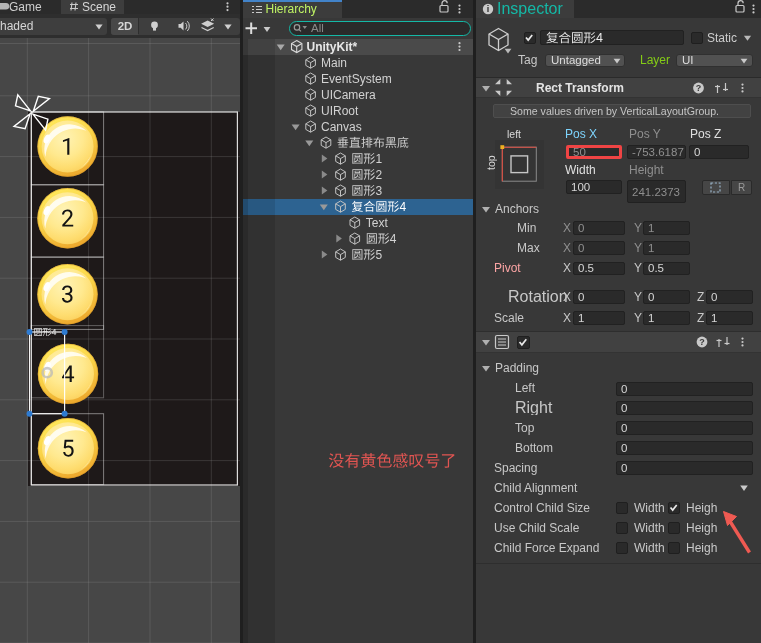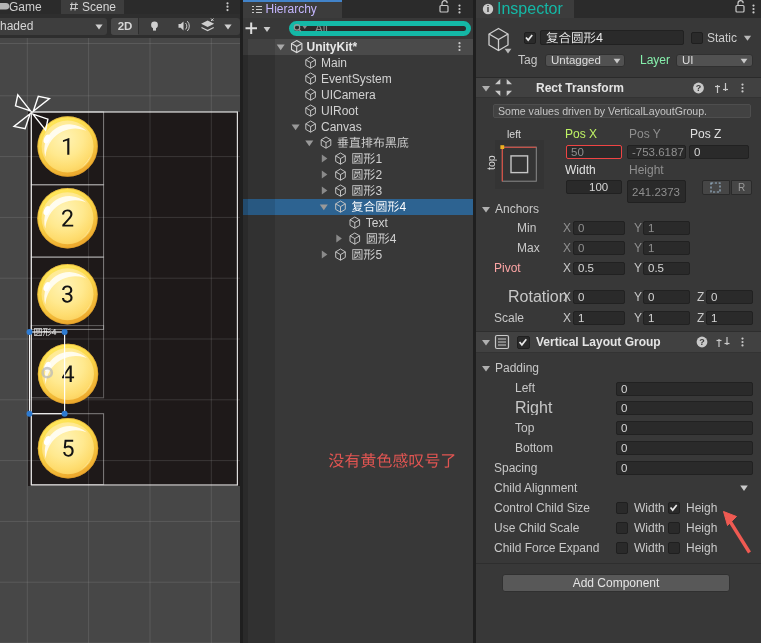--- a/index.html
+++ b/index.html
@@ -19,55 +19,55 @@
     <div style="left:111px;top:17.5px;width:129px;height:17px;background:#3e3e3e;border-radius:3px"></div>
     <div style="left:111px;top:17.5px;width:27px;height:17px;background:#484848;border-radius:3px 0 0 3px"></div>
     <div style="left:138px;top:18px;width:1px;height:16px;background:#2e2e2e"></div>
     <div style="left:113px;top:18px;width:24px;height:16px;display:flex;align-items:center;font-size:11.5px;color:#d6d6d6;justify-content:center;font-weight:bold">2D</div>
     <div style="left:0px;top:38px;width:240px;height:605px;background:#474747"></div>
     <div style="left:28px;top:112px;width:212px;height:374px;background:#1e1919"></div>
     <div style="left:240px;top:0px;width:2.5px;height:643px;background:#1f1f1f"></div>
     <div style="left:472.5px;top:0px;width:3.5px;height:643px;background:#1f1f1f"></div>
     <div style="left:242.5px;top:0px;width:230px;height:18px;background:#2b2b2b"></div>
     <div style="left:242.5px;top:0px;width:99px;height:18px;background:#3c3c3c;border-top:2px solid #4283c9"></div>
-    <div style="left:265.5px;top:1px;width:70px;height:16px;display:flex;align-items:center;font-size:12px;color:#c4b5fd">Hierarchy</div>
+    <div style="left:265.5px;top:1px;width:70px;height:16px;display:flex;align-items:center;font-size:12px;color:#bef264">Hierarchy</div>
     <div style="left:242.5px;top:18px;width:230px;height:20.6px;background:#383838"></div>
-    <div style="left:289px;top:21px;width:182px;height:14.5px;background:#2a2a2a;border:5px solid #14b8a6;border-radius:8px;display:flex;align-items:center;color:#8a8a8a;font-size:11.5px;padding-left:21px">All</div>
+    <div style="left:289px;top:21px;width:182px;height:14.5px;background:#2a2a2a;border:1px solid #14b8a6;border-radius:8px;display:flex;align-items:center;color:#8a8a8a;font-size:11.5px;padding-left:21px">All</div>
     <div style="left:242.5px;top:38.6px;width:230px;height:604.4px;background:#383838"></div>
     <div style="left:242.5px;top:198.6px;width:230px;height:16px;background:#2d6391"></div>
     <div style="left:242.5px;top:38.6px;width:230px;height:16px;background:#4a4a4a"></div>
     <div style="left:242.5px;top:38.6px;width:32.8px;height:604.4px;background:rgba(0,0,0,0.11)"></div>
     <div style="left:242.5px;top:38.6px;width:5.5px;height:604.4px;background:rgba(0,0,0,0.14)"></div>
     <div style="left:476px;top:0px;width:285px;height:18px;background:#2b2b2b"></div>
     <div style="left:476px;top:0px;width:98px;height:18px;background:#3c3c3c"></div>
     <div style="left:497px;top:1px;width:70px;height:16px;display:flex;align-items:center;font-size:16px;color:#14b8a6">Inspector</div>
     <div style="left:476px;top:18px;width:285px;height:59.5px;background:#383838"></div>
     <div style="left:523.5px;top:31.5px;width:12px;height:12px;background:#2a2a2a;border:1px solid #1f1f1f;border-radius:2px"></div>
     <div style="left:540px;top:29.8px;width:144px;height:15.5px;background:#2a2a2a;border:1px solid #212121;border-radius:2px"></div>
     <div style="left:691px;top:31.5px;width:12px;height:12px;background:#2a2a2a;border:1px solid #1f1f1f;border-radius:2px"></div>
     <div style="left:707px;top:30px;width:40px;height:16px;display:flex;align-items:center;font-size:12px;color:#cdcdcd">Static</div>
     <div style="left:518px;top:52.5px;width:30px;height:15px;display:flex;align-items:center;font-size:12px;color:#c8c8c8">Tag</div>
     <div style="left:545px;top:53.5px;width:80px;height:13.5px;background:#515151;border:1px solid #303030;border-radius:3px;display:flex;align-items:center;padding-left:5px;font-size:11.5px;color:#dddddd">Untagged</div>
-    <div style="left:640px;top:52.5px;width:40px;height:15px;display:flex;align-items:center;font-size:12px;color:#86efac">Layer</div>
+    <div style="left:640px;top:52.5px;width:40px;height:15px;display:flex;align-items:center;font-size:12px;color:#84cc16">Layer</div>
     <div style="left:676px;top:53.5px;width:77px;height:13.5px;background:#515151;border:1px solid #303030;border-radius:3px;display:flex;align-items:center;padding-left:5px;font-size:11.5px;color:#dddddd">UI</div>
     <div style="left:476px;top:77px;width:285px;height:1px;background:#2a2a2a"></div>
     <div style="left:476px;top:78px;width:285px;height:19.5px;background:#414141;border-bottom:1px solid #333333"></div>
     <div style="left:536px;top:80px;width:120px;height:16px;display:flex;align-items:center;font-size:12px;color:#e4e4e4;font-weight:bold">Rect Transform</div>
-    <div style="left:493px;top:103.5px;width:258px;height:14px;background:#424242;border:1px solid #4e4e4e;border-radius:2px;display:flex;align-items:center;padding-left:4px;font-size:10.6px;color:#c5c5c5">Some values driven by VerticalLayoutGroup.</div>
+    <div style="left:493px;top:103.5px;width:258px;height:14px;background:#424242;border:1px solid #4e4e4e;border-radius:2px;display:flex;align-items:center;padding-left:16px;font-size:10.6px;color:#c5c5c5">Some values driven by VerticalLayoutGroup.</div>
     <div style="left:507px;top:127px;width:30px;height:14px;display:flex;align-items:center;font-size:10.5px;color:#dadada">left</div>
     <div style="left:495px;top:139.6px;width:49px;height:49px;background:#343434"></div>
-    <div style="left:565px;top:127px;width:50px;height:14px;display:flex;align-items:center;font-size:12px;color:#bef264">Pos X</div>
+    <div style="left:565px;top:127px;width:50px;height:14px;display:flex;align-items:center;font-size:12px;color:#7dd3fc">Pos X</div>
     <div style="left:629px;top:127px;width:50px;height:14px;display:flex;align-items:center;font-size:12px;color:#8f8f8f">Pos Y</div>
     <div style="left:690px;top:127px;width:50px;height:14px;display:flex;align-items:center;font-size:12px;color:#e0e0e0">Pos Z</div>
-    <div style="left:566px;top:145px;width:56px;height:13.5px;background:#2a2a2a;border:1px solid #ef4444;border-radius:2px;display:flex;align-items:center;padding-left:4px;font-size:11.5px;color:#8f8f8f">50</div>
+    <div style="left:566px;top:145px;width:56px;height:13.5px;background:#2a2a2a;border:3px solid #ef4444;border-radius:2px;display:flex;align-items:center;padding-left:4px;font-size:11.5px;color:#8f8f8f">50</div>
     <div style="left:627px;top:145px;width:59px;height:13.5px;background:#2a2a2a;border:1px solid #212121;border-radius:2px;display:flex;align-items:center;padding-left:4px;font-size:11.5px;color:#8f8f8f">-753.6187</div>
     <div style="left:689px;top:145px;width:60px;height:13.5px;background:#2a2a2a;border:1px solid #212121;border-radius:2px;display:flex;align-items:center;padding-left:4px;font-size:11.5px;color:#d6d6d6">0</div>
     <div style="left:565px;top:162.5px;width:50px;height:14px;display:flex;align-items:center;font-size:12px;color:#e0e0e0">Width</div>
     <div style="left:629px;top:162.5px;width:50px;height:14px;display:flex;align-items:center;font-size:12px;color:#8f8f8f">Height</div>
-    <div style="left:566px;top:180px;width:56px;height:13.5px;background:#2a2a2a;border:1px solid #212121;border-radius:2px;display:flex;align-items:center;padding-left:22px;font-size:11.5px;color:#d6d6d6">100</div>
+    <div style="left:566px;top:180px;width:56px;height:13.5px;background:#2a2a2a;border:1px solid #212121;border-radius:2px;display:flex;align-items:center;padding-left:4px;font-size:11.5px;color:#d6d6d6">100</div>
     <div style="left:627px;top:180px;width:59px;height:23px;background:#2a2a2a;border:1px solid #212121;border-radius:2px;display:flex;align-items:center;padding-left:4px;font-size:11.5px;color:#8f8f8f">241.2373</div>
     <div style="left:702px;top:180px;width:28px;height:15px;background:#464646;border:1px solid #2a2a2a;border-radius:2px 0 0 2px"></div>
     <div style="left:731px;top:180px;width:21px;height:15px;background:#464646;border:1px solid #2a2a2a;border-radius:0 2px 2px 0;display:flex;align-items:center;justify-content:center;font-size:10px;color:#9a9a9a">R</div>
     <div style="left:495px;top:202px;width:60px;height:14px;display:flex;align-items:center;font-size:12px;color:#c8c8c8">Anchors</div>
     <div style="left:517px;top:220.5px;width:70px;height:14px;display:flex;align-items:center;font-size:12px;color:#c8c8c8">Min</div>
     <div style="left:563px;top:220.5px;width:10px;height:14px;display:flex;align-items:center;font-size:12px;color:#8f8f8f">X</div>
     <div style="left:573px;top:221.0px;width:52px;height:13.5px;background:#2a2a2a;border:1px solid #212121;border-radius:2px;display:flex;align-items:center;padding-left:4px;font-size:11.5px;color:#8f8f8f">0</div>
     <div style="left:634px;top:220.5px;width:10px;height:14px;display:flex;align-items:center;font-size:12px;color:#8f8f8f">Y</div>
     <div style="left:643px;top:221.0px;width:47px;height:13.5px;background:#2a2a2a;border:1px solid #212121;border-radius:2px;display:flex;align-items:center;padding-left:4px;font-size:11.5px;color:#8f8f8f">1</div>
     <div style="left:517px;top:240.5px;width:70px;height:14px;display:flex;align-items:center;font-size:12px;color:#c8c8c8">Max</div>
@@ -89,21 +89,20 @@
     <div style="left:706px;top:290.0px;width:47px;height:13.5px;background:#2a2a2a;border:1px solid #212121;border-radius:2px;display:flex;align-items:center;padding-left:4px;font-size:11.5px;color:#d6d6d6">0</div>
     <div style="left:494px;top:310.5px;width:70px;height:14px;display:flex;align-items:center;font-size:12px;color:#c8c8c8">Scale</div>
     <div style="left:563px;top:310.5px;width:10px;height:14px;display:flex;align-items:center;font-size:12px;color:#c8c8c8">X</div>
     <div style="left:573px;top:311.0px;width:52px;height:13.5px;background:#2a2a2a;border:1px solid #212121;border-radius:2px;display:flex;align-items:center;padding-left:4px;font-size:11.5px;color:#d6d6d6">1</div>
     <div style="left:634px;top:310.5px;width:10px;height:14px;display:flex;align-items:center;font-size:12px;color:#c8c8c8">Y</div>
     <div style="left:643px;top:311.0px;width:47px;height:13.5px;background:#2a2a2a;border:1px solid #212121;border-radius:2px;display:flex;align-items:center;padding-left:4px;font-size:11.5px;color:#d6d6d6">1</div>
     <div style="left:697px;top:310.5px;width:10px;height:14px;display:flex;align-items:center;font-size:12px;color:#c8c8c8">Z</div>
     <div style="left:706px;top:311.0px;width:47px;height:13.5px;background:#2a2a2a;border:1px solid #212121;border-radius:2px;display:flex;align-items:center;padding-left:4px;font-size:11.5px;color:#d6d6d6">1</div>
     <div style="left:476px;top:330.5px;width:285px;height:22px;background:#414141;border-top:1px solid #2e2e2e;border-bottom:1px solid #333333"></div>
     <div style="left:516.5px;top:335.5px;width:13px;height:13px;background:#2a2a2a;border:1px solid #1f1f1f;border-radius:2px"></div>
-    <div style="left:536px;top:334px;width:170px;height:16px;display:flex;align-items:center;font-size:12px;color:#e4e4e4;font-weight:bold">Vertical Layout Group</div>
     <div style="left:495px;top:361px;width:70px;height:14px;display:flex;align-items:center;font-size:12px;color:#c8c8c8">Padding</div>
     <div style="left:515px;top:381px;width:120px;height:14px;display:flex;align-items:center;font-size:12px;color:#c8c8c8">Left</div>
     <div style="left:616px;top:381.5px;width:137px;height:14px;background:#2a2a2a;border:1px solid #212121;border-radius:2px;display:flex;align-items:center;padding-left:4px;font-size:11.5px;color:#d6d6d6">0</div>
     <div style="left:515px;top:400.5px;width:120px;height:14px;display:flex;align-items:center;font-size:16px;color:#c8c8c8">Right</div>
     <div style="left:616px;top:401.0px;width:137px;height:14px;background:#2a2a2a;border:1px solid #212121;border-radius:2px;display:flex;align-items:center;padding-left:4px;font-size:11.5px;color:#d6d6d6">0</div>
     <div style="left:515px;top:420.5px;width:120px;height:14px;display:flex;align-items:center;font-size:12px;color:#c8c8c8">Top</div>
     <div style="left:616px;top:421.0px;width:137px;height:14px;background:#2a2a2a;border:1px solid #212121;border-radius:2px;display:flex;align-items:center;padding-left:4px;font-size:11.5px;color:#d6d6d6">0</div>
     <div style="left:515px;top:440.5px;width:120px;height:14px;display:flex;align-items:center;font-size:12px;color:#c8c8c8">Bottom</div>
     <div style="left:616px;top:441.0px;width:137px;height:14px;background:#2a2a2a;border:1px solid #212121;border-radius:2px;display:flex;align-items:center;padding-left:4px;font-size:11.5px;color:#d6d6d6">0</div>
     <div style="left:494px;top:460.5px;width:120px;height:14px;display:flex;align-items:center;font-size:12px;color:#c8c8c8">Spacing</div>
@@ -118,21 +117,20 @@
     <div style="left:616px;top:521.5px;width:12px;height:12px;background:#2a2a2a;border:1px solid #1f1f1f;border-radius:2px"></div>
     <div style="left:634px;top:520.5px;width:40px;height:14px;display:flex;align-items:center;font-size:12px;color:#c8c8c8">Width</div>
     <div style="left:668px;top:521.5px;width:12px;height:12px;background:#2a2a2a;border:1px solid #1f1f1f;border-radius:2px"></div>
     <div style="left:686px;top:520.5px;width:34px;height:14px;display:flex;align-items:center;font-size:12px;color:#c8c8c8">Heigh</div>
     <div style="left:494px;top:540.5px;width:130px;height:14px;display:flex;align-items:center;font-size:12px;color:#c8c8c8">Child Force Expand</div>
     <div style="left:616px;top:541.5px;width:12px;height:12px;background:#2a2a2a;border:1px solid #1f1f1f;border-radius:2px"></div>
     <div style="left:634px;top:540.5px;width:40px;height:14px;display:flex;align-items:center;font-size:12px;color:#c8c8c8">Width</div>
     <div style="left:668px;top:541.5px;width:12px;height:12px;background:#2a2a2a;border:1px solid #1f1f1f;border-radius:2px"></div>
     <div style="left:686px;top:540.5px;width:34px;height:14px;display:flex;align-items:center;font-size:12px;color:#c8c8c8">Heigh</div>
     <div style="left:476px;top:562.5px;width:285px;height:1px;background:#2e2e2e"></div>
-    <div style="left:502px;top:574px;width:228px;height:18px;background:#585858;border:1px solid #303030;border-radius:3px;display:flex;align-items:center;justify-content:center;font-size:12px;color:#e4e4e4">Add Component</div>
 <svg width="761" height="643" viewBox="0 0 761 643">
       <defs>
         <path id="g0" d="M821 -830C656 -795 367 -775 130 -767C137 -750 146 -720 148 -701C247 -704 356 -709 463 -716V-611H104V-541H225V-414H53V-343H225V-206H97V-135H463V-17H146V54H853V-17H541V-135H907V-206H782V-343H948V-414H782V-541H898V-611H541V-722C660 -733 771 -746 858 -764ZM463 -343V-206H302V-343ZM541 -343H703V-206H541ZM463 -414H302V-541H463ZM541 -414V-541H703V-414Z"></path>
         <path id="g1" d="M189 -606V-26H46V43H956V-26H818V-606H497L514 -686H925V-753H526L540 -833L457 -841L448 -753H75V-686H439L425 -606ZM262 -399H742V-319H262ZM262 -457V-542H742V-457ZM262 -261H742V-174H262ZM262 -26V-116H742V-26Z"></path>
         <path id="g2" d="M182 -840V-638H55V-568H182V-348L42 -311L57 -237L182 -274V-14C182 -1 177 3 164 4C154 4 115 4 74 3C83 22 93 53 96 72C158 72 196 70 221 58C245 47 254 27 254 -14V-295L373 -331L364 -399L254 -368V-568H362V-638H254V-840ZM380 -253V-184H550V79H623V-833H550V-669H401V-601H550V-461H404V-394H550V-253ZM715 -833V80H787V-181H962V-250H787V-394H941V-461H787V-601H950V-669H787V-833Z"></path>
         <path id="g3" d="M399 -841C385 -790 367 -738 346 -687H61V-614H313C246 -481 153 -358 31 -275C45 -259 65 -230 76 -211C130 -249 179 -294 222 -343V-13H297V-360H509V81H585V-360H811V-109C811 -95 806 -91 789 -90C773 -90 715 -89 651 -91C661 -72 673 -44 676 -23C762 -23 815 -23 846 -35C877 -47 886 -68 886 -108V-431H811H585V-566H509V-431H291C331 -489 366 -550 396 -614H941V-687H428C446 -732 462 -778 476 -823Z"></path>
         <path id="g4" d="M282 -696C311 -649 337 -586 346 -546L398 -567C390 -607 362 -667 332 -713ZM658 -714C641 -667 607 -598 581 -556L629 -536C656 -576 689 -638 717 -692ZM340 -90C351 -37 358 32 358 74L431 65C431 24 422 -44 410 -96ZM546 -88C568 -36 591 32 599 74L674 56C664 15 640 -52 616 -102ZM749 -92C797 -39 853 35 878 81L951 53C924 6 866 -66 818 -117ZM168 -117C144 -54 101 13 57 52L126 84C174 38 215 -34 240 -99ZM227 -739H461V-521H227ZM536 -739H766V-521H536ZM55 -224V-157H946V-224H536V-314H861V-376H536V-458H841V-802H155V-458H461V-376H138V-314H461V-224Z"></path>
         <path id="g5" d="M513 -158C551 -87 593 6 611 62L672 34C652 -20 607 -111 570 -180ZM287 69C304 55 333 43 527 -24C524 -39 522 -68 523 -87L372 -40V-285H623C667 -77 751 70 857 70C920 70 947 30 958 -110C940 -116 914 -130 898 -145C895 -45 885 -2 862 -2C801 -2 735 -115 697 -285H921V-352H684C675 -408 669 -468 666 -531C745 -540 820 -551 881 -564L823 -622C702 -595 485 -577 302 -570V-50C302 -12 277 0 260 6C270 21 282 51 287 69ZM611 -352H372V-510C444 -513 519 -518 593 -524C596 -464 602 -407 611 -352ZM477 -821C493 -797 509 -767 521 -739H121V-450C121 -305 114 -101 31 42C49 50 81 71 94 84C181 -68 194 -295 194 -450V-671H952V-739H604C591 -772 569 -812 547 -843Z"></path>
         <path id="g6" d="M337 -631H656V-555H337ZM271 -684V-502H727V-684ZM470 -352V-294C470 -236 449 -154 182 -103C197 -88 215 -62 223 -46C503 -111 537 -212 537 -291V-352ZM521 -161C601 -126 707 -74 761 -42L792 -97C736 -128 629 -177 551 -210ZM246 -442V-183H314V-383H681V-188H751V-442ZM81 -799V79H154V41H844V79H919V-799ZM154 -21V-736H844V-21Z"></path>
         <path id="g7" d="M846 -824C784 -743 670 -658 574 -610C593 -596 615 -574 628 -557C730 -613 842 -703 916 -795ZM875 -548C808 -461 687 -371 584 -319C603 -304 625 -281 638 -266C745 -325 866 -422 943 -520ZM898 -278C823 -153 681 -42 532 19C552 35 574 61 586 79C740 8 883 -111 968 -250ZM404 -708V-449H243V-708ZM41 -449V-379H171C167 -230 145 -83 37 36C55 46 81 70 93 86C213 -45 238 -211 242 -379H404V79H478V-379H586V-449H478V-708H573V-778H58V-708H172V-449Z"></path>

